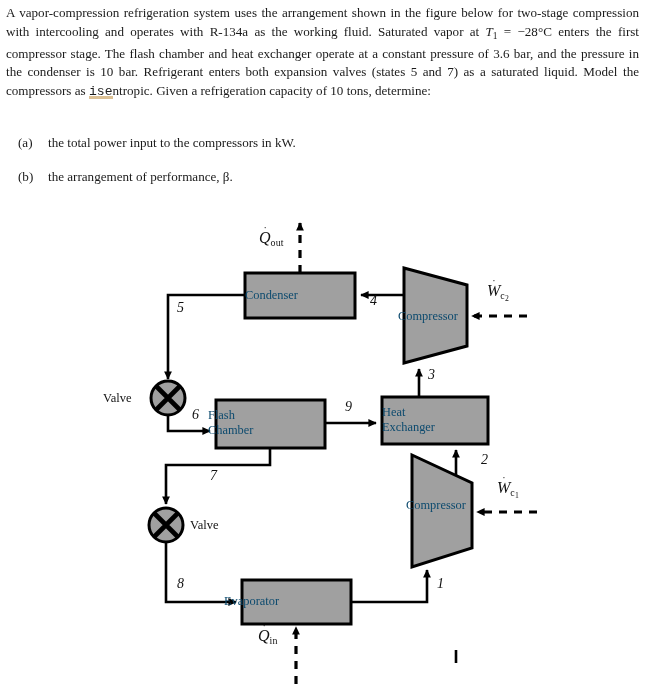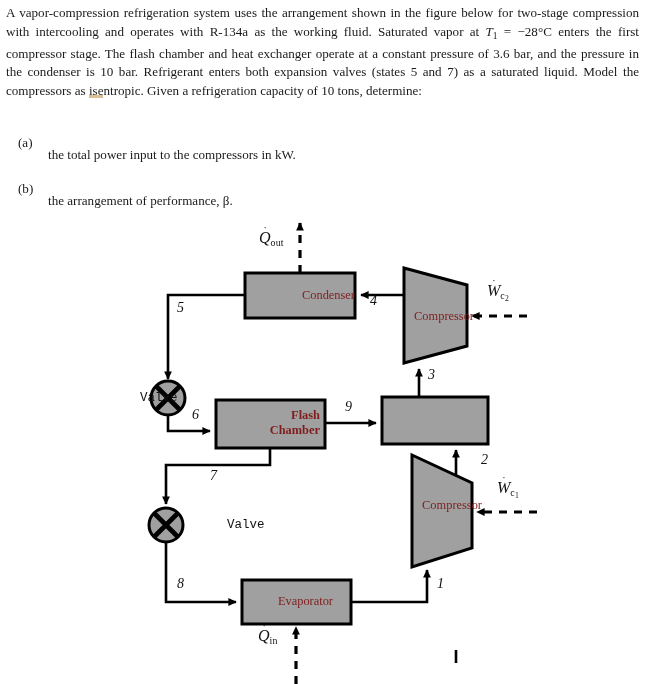--- a/index.html
+++ b/index.html
@@ -25,68 +25,68 @@
     font-size: 13.1px;
     line-height: 18.6px;
     text-align: justify;
     text-justify: inter-word;
   }
   #problem-text .sub { font-size: 9.5px; vertical-align: -0.28em; }
   #problem-text .it { font-style: italic; }
   .misspell {
     background: linear-gradient(to bottom, rgba(200,160,90,0.0) 78%, rgba(190,140,60,0.55) 78%);
     border-bottom: 1px solid rgba(160,110,40,0.0);
+    font-family: Liberation Mono, monospace;
   }
 
   #question-list {
     position: absolute;
     left: 18px;
     top: 134px;
     width: 420px;
     font-size: 13.1px;
     line-height: 18px;
   }
   .q-item {
     display: flex;
     margin-bottom: 16px;
   }
   .q-marker { width: 30px; flex: none; }
-  .q-body { flex: 1; margin-top: 12px; }
+  .q-body { flex: 1; }
 
   
   #diagram {
     position: absolute;
     left: 0;
     top: 200px;
     width: 645px;
     height: 484px;
   }
   #diagram svg { display: block; }
 
   .dlabel {
     position: absolute;
-    font-family: Liberation Mono, monospace;
+    font-family: Liberation Serif, serif;
     font-size: 12.5px;
     color: #111;
     white-space: nowrap;
-    margin-left: 37px;
   }
   .statenum {
     position: absolute;
     font-family: "Liberation Serif", serif;
     font-style: italic;
     font-size: 14px;
     color: #111;
   }
   .boxlabel {
     position: absolute;
     font-family: "Liberation Serif", serif;
     font-size: 12.4px;
-    color: #7f1d1d;
-    text-align: right;
+    color: #0c4a6e;
+    text-align: left;
     line-height: 14.5px;
     white-space: nowrap;
     pointer-events: none;
   }
   .energylabel {
     position: absolute;
     font-family: "Liberation Serif", serif;
     font-size: 16px;
     color: #111;
     white-space: nowrap;
@@ -188,25 +188,29 @@
 
     <path d="M296,484 L296,427" stroke="#000" stroke-width="3.2" fill="none" stroke-dasharray="8,7" marker-end="url(#ah)"></path>
 
     <path d="M527,116 L472,116" stroke="#000" stroke-width="3.2" fill="none" stroke-dasharray="8,7" marker-end="url(#ah)"></path>
 
     <path d="M537,312 L477,312" stroke="#000" stroke-width="3.2" fill="none" stroke-dasharray="8,7" marker-end="url(#ah)"></path>
   </svg>
 
   <div class="boxlabel" style="left:245px; top:88px; width:110px;">Condenser</div>
 
-  <div class="boxlabel" style="left:224px; top:208px; width:96px;font-weight:bold;">
+  <div class="boxlabel" style="left:208px; top:208px; width:96px;">
     <span>Flash</span><br>
     <span>Chamber</span>
   </div>
 
+  <div class="boxlabel" style="left:382px; top:205px; width:106px;">
+    <span>Heat</span><br>
+    <span>Exchanger</span>
+  </div>
 
   <div class="boxlabel" style="left:224px; top:394px; width:109px;">Evaporator</div>
 
   <div class="boxlabel" style="left:398px; top:109px; width:76px;">Compressor</div>
 
   <div class="boxlabel" style="left:406px; top:298px; width:76px;">Compressor</div>
 
   <div class="dlabel" style="left:103px; top:191px;">Valve</div>
   <div class="dlabel" style="left:190px; top:318px;">Valve</div>
 

